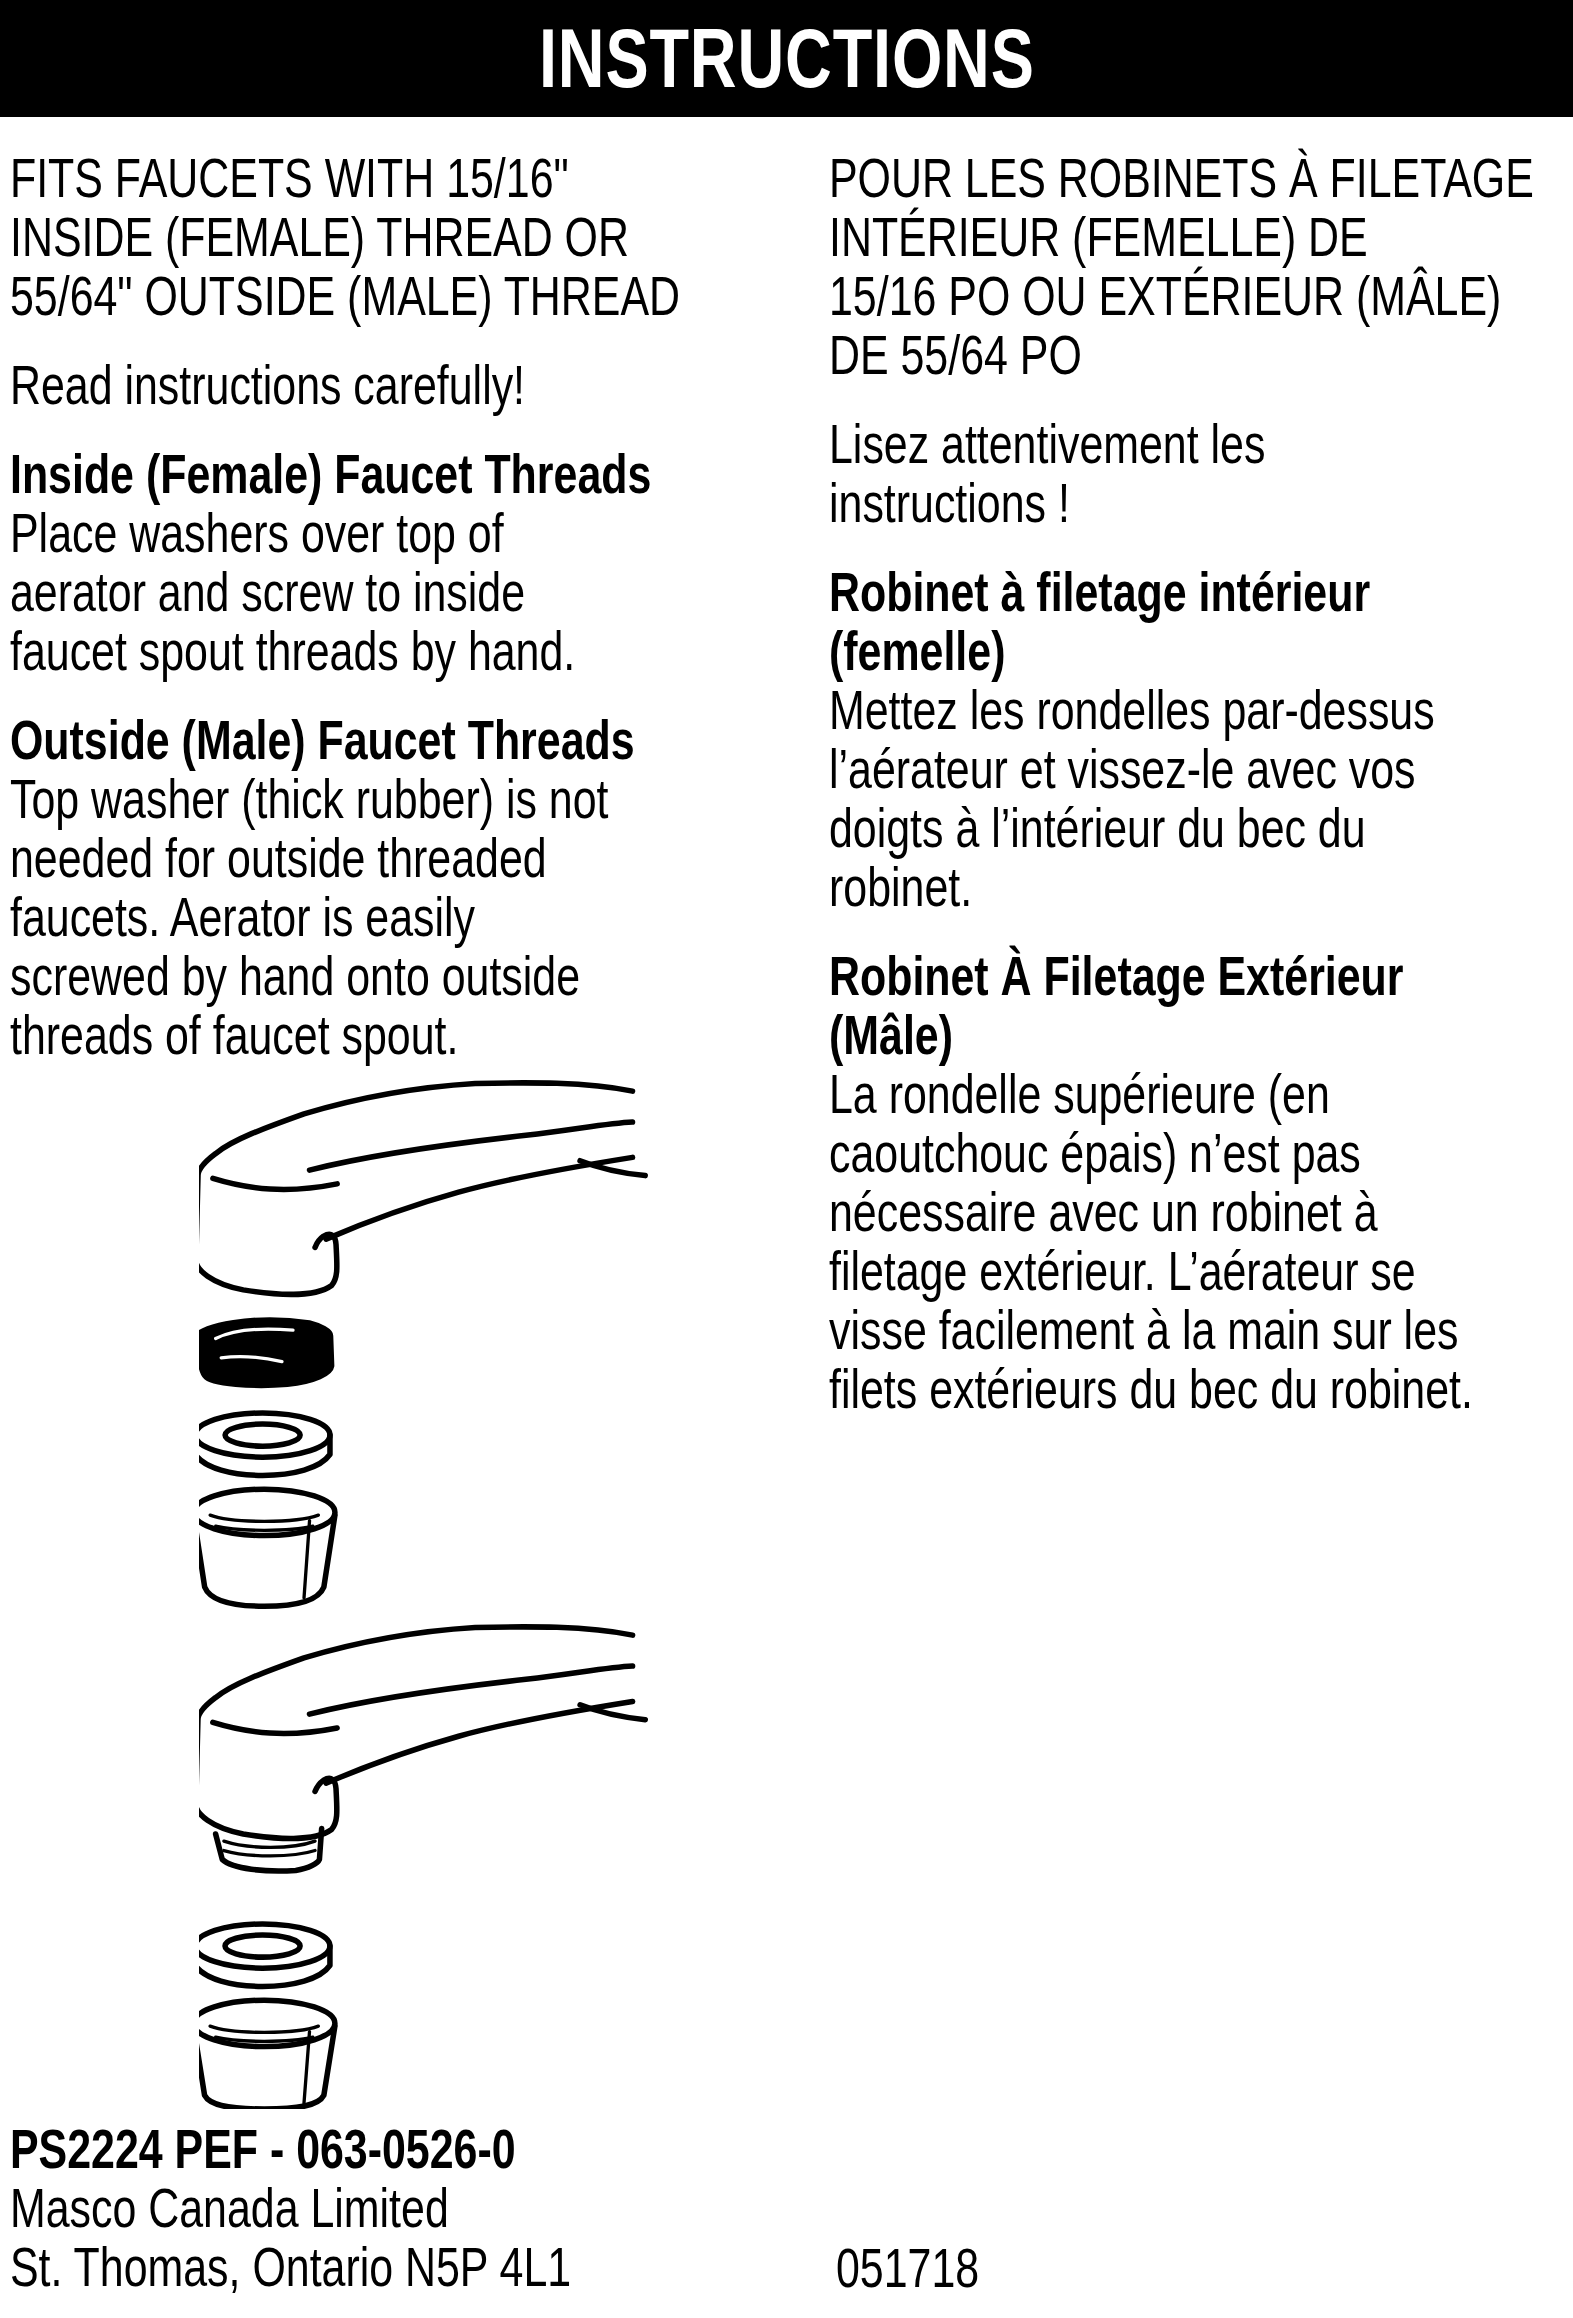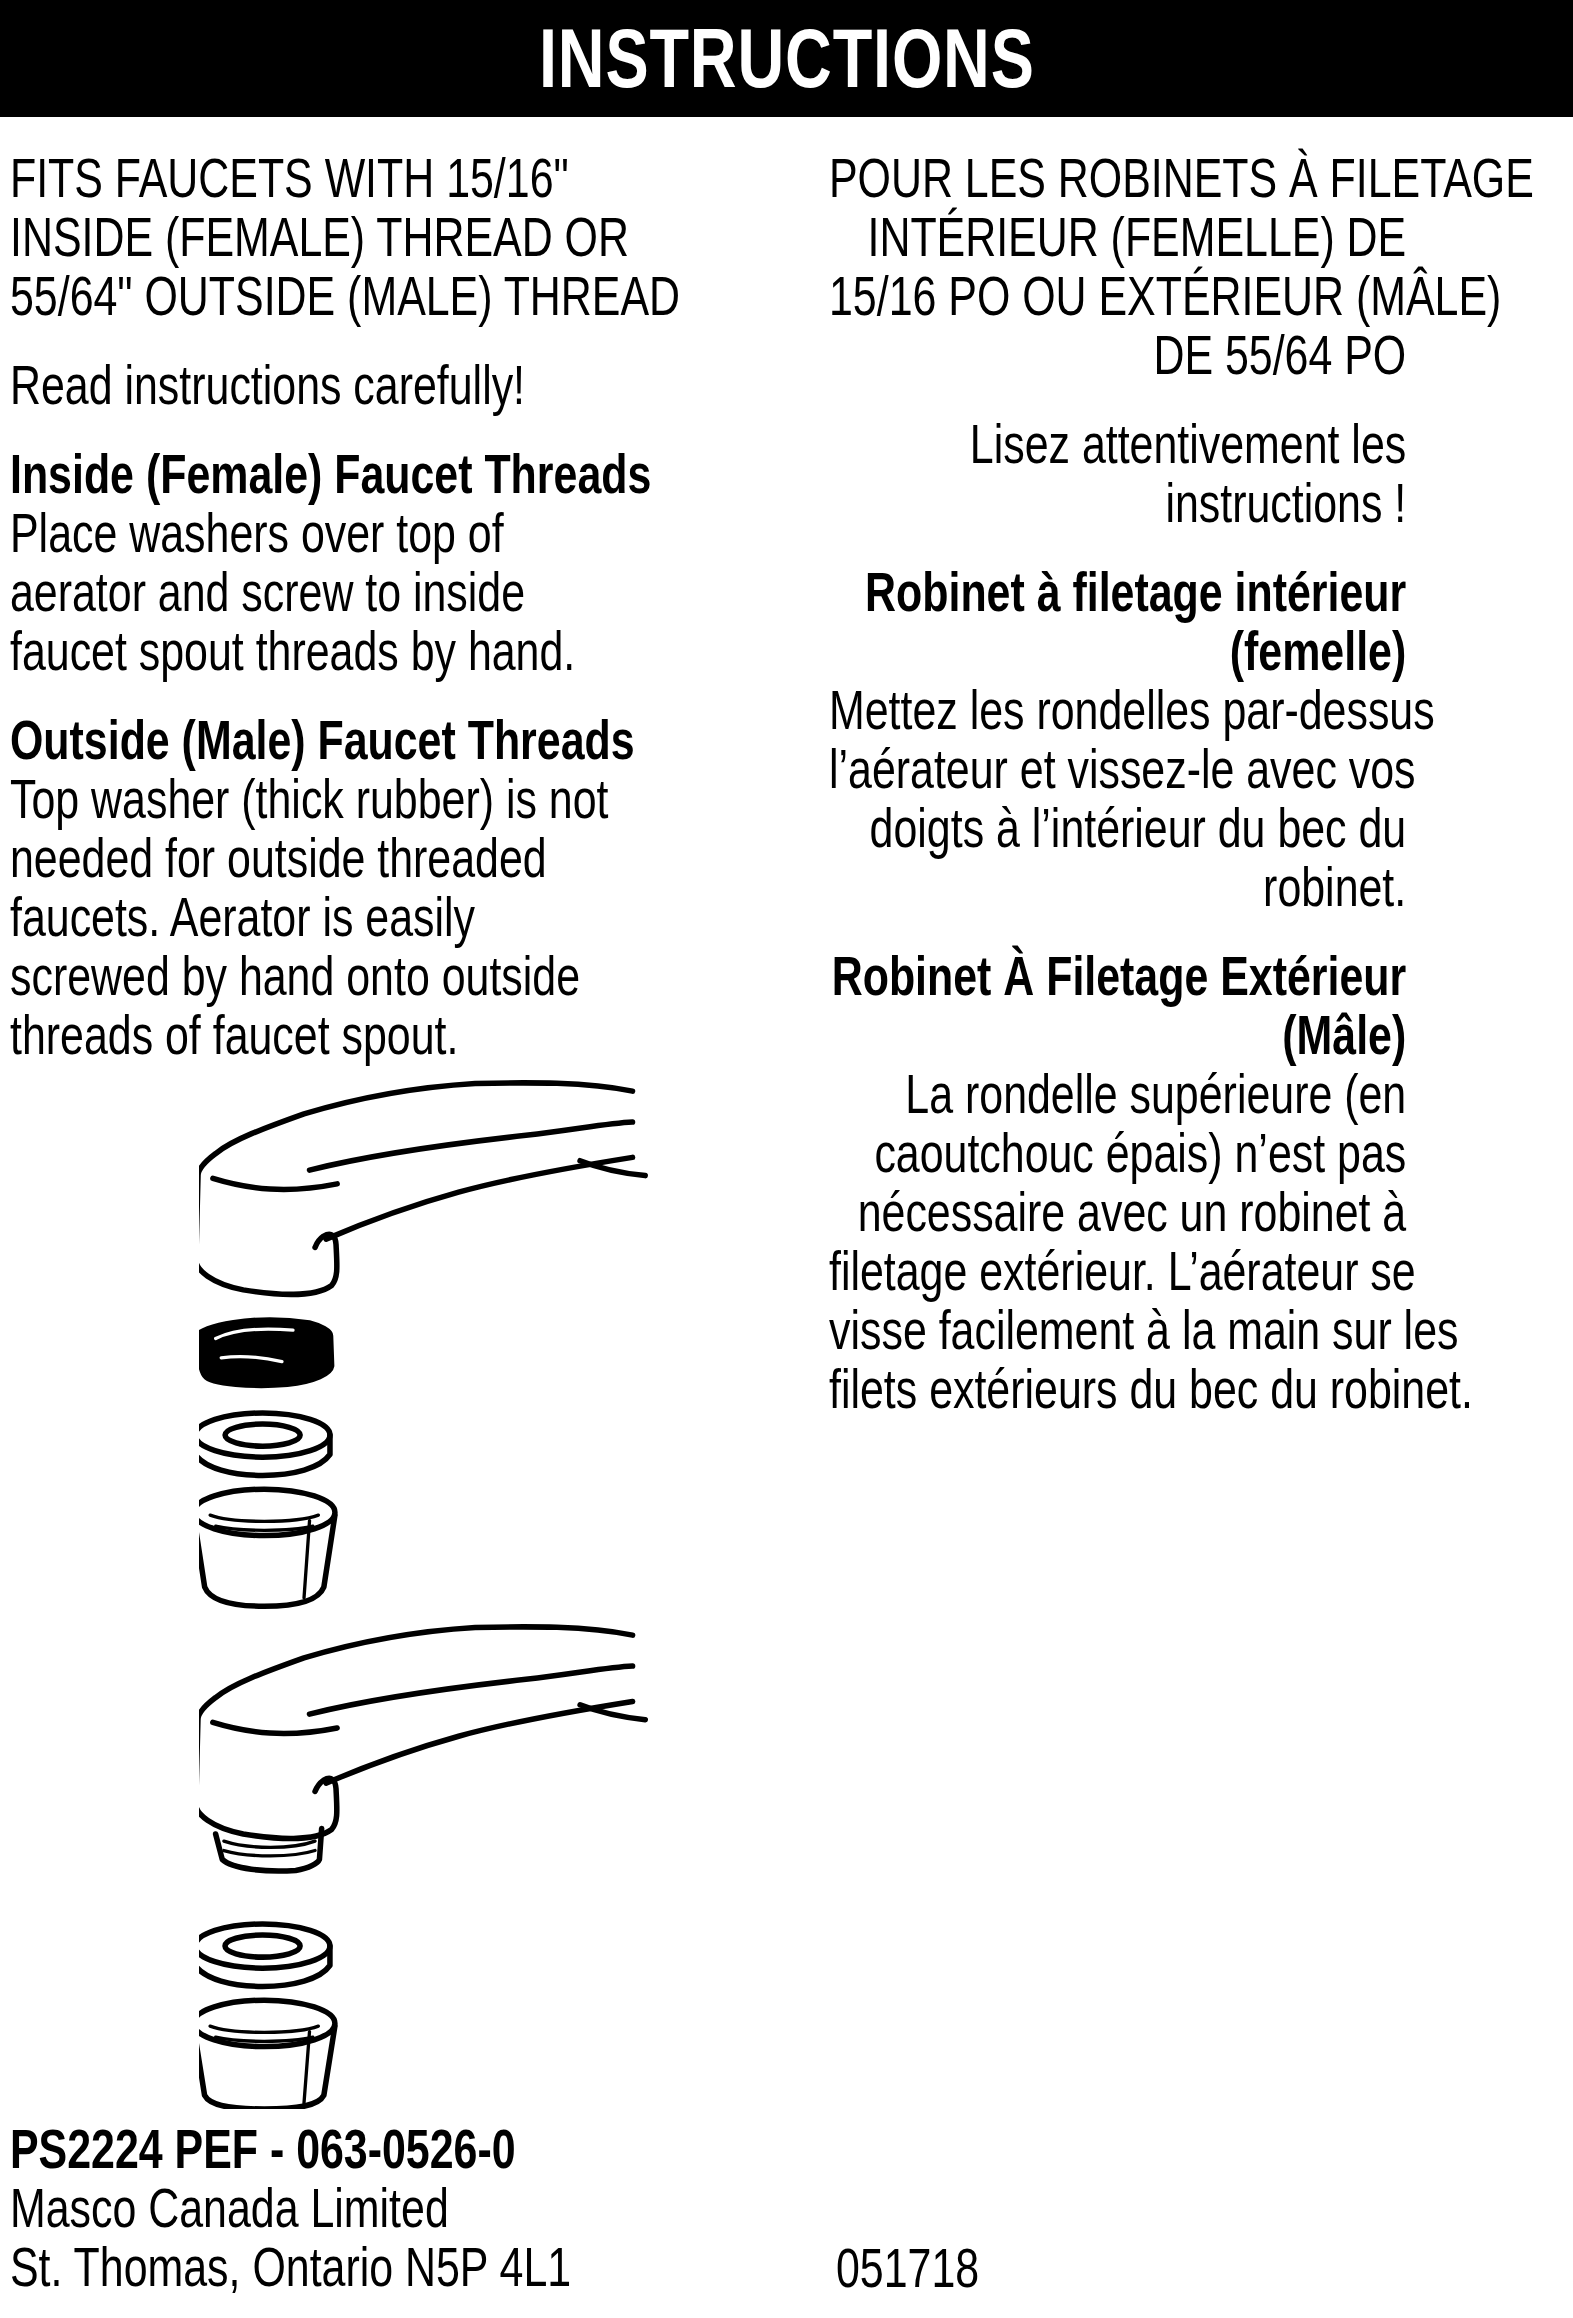--- a/index.html
+++ b/index.html
@@ -4,21 +4,21 @@
 <style>
   html, body { margin:0; padding:0; background:#ffffff; }
   body { width:1573px; height:2319px; position:relative; overflow:hidden;
          font-family:"Liberation Sans", sans-serif; color:#000; }
   .header { position:absolute; left:0; top:0; width:1573px; height:117px; background:#000;
             display:flex; align-items:center; justify-content:center; }
   .header h1 { margin:0; color:#fff; font-size:83px; font-weight:bold; letter-spacing:1.1px;
                transform:scaleX(0.78); line-height:1; }
   .col { position:absolute; top:149px; }
   .col-left { left:10px; width:773px; }
-  .col-right { left:829px; width:740px;text-align:right; }
+  .col-right { left:829px; width:740px; }
   .txt { font-size:55px; line-height:59px; transform-origin:left top; transform:scaleX(0.78);
          white-space:nowrap; }
   .block { margin:0 0 30px 0; }
   .b { font-weight:bold; }
   .line { display:block; }
   .illus { position:absolute; }
   .footer { position:absolute; left:10px; top:2120px; }
   .code { position:absolute; left:836px; top:2239px; }
 </style>
 </head>

